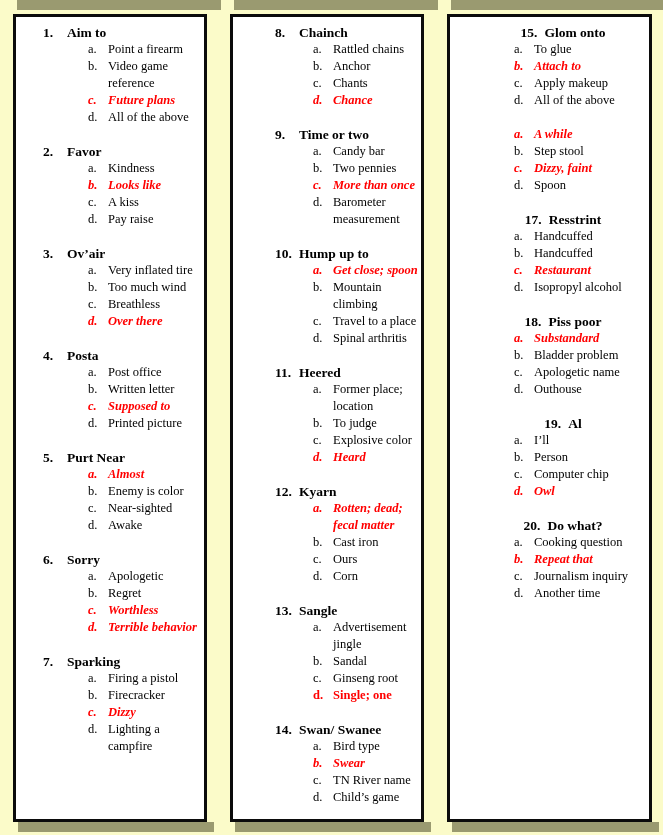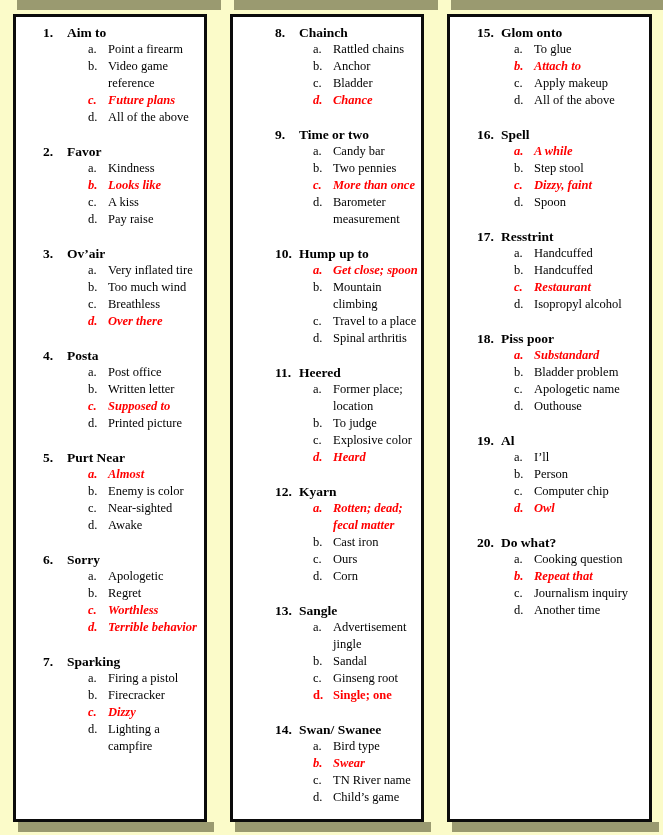--- a/index.html
+++ b/index.html
@@ -41,21 +41,21 @@
   .q-header {
     display: flex;
     font-weight: bold;
     font-size: 13.5px;
     line-height: 17px;
     color: #000000;
   }
   .q-num { display: inline-block; width: 24px; flex: none; }
   .col-1 .q-header { padding-left: 27px; }
   .col-2 .q-header { padding-left: 42px; }
-  .col-3 .q-header { padding-left: 27px; }
+  .col-3 .q-header { padding-left: 27px; justify-content: center; }
 
   .option {
     display: flex;
     font-size: 12.5px;
     line-height: 17px;
     color: #000000;
   }
   .col-1 .option { padding-left: 72px; }
   .col-2 .option { padding-left: 80px; }
   .col-3 .option { padding-left: 64px; }
@@ -242,21 +242,21 @@
         <div class="option">
           <span class="opt-letter">a.</span>
           <span class="opt-text">Rattled chains</span>
         </div>
         <div class="option">
           <span class="opt-letter">b.</span>
           <span class="opt-text">Anchor</span>
         </div>
         <div class="option">
           <span class="opt-letter">c.</span>
-          <span class="opt-text">Bladder</span>
+          <span class="opt-text">Chants</span>
         </div>
         <div class="option correct">
           <span class="opt-letter">d.</span>
           <span class="opt-text">Chance</span>
         </div>
       </div>
       <div class="question">
         <div class="q-header">
           <span class="q-num">9.</span>
           <span class="q-title">Time or two</span>
@@ -413,24 +413,20 @@
         <div class="option">
           <span class="opt-letter">c.</span>
           <span class="opt-text">Apply makeup</span>
         </div>
         <div class="option">
           <span class="opt-letter">d.</span>
           <span class="opt-text">All of the above</span>
         </div>
       </div>
       <div class="question">
-        <div class="q-header">
-          <span class="q-num">16.</span>
-          <span class="q-title">Spell</span>
-        </div>
         <div class="option correct">
           <span class="opt-letter">a.</span>
           <span class="opt-text">A while</span>
         </div>
         <div class="option">
           <span class="opt-letter">b.</span>
           <span class="opt-text">Step stool</span>
         </div>
         <div class="option correct">
           <span class="opt-letter">c.</span>

